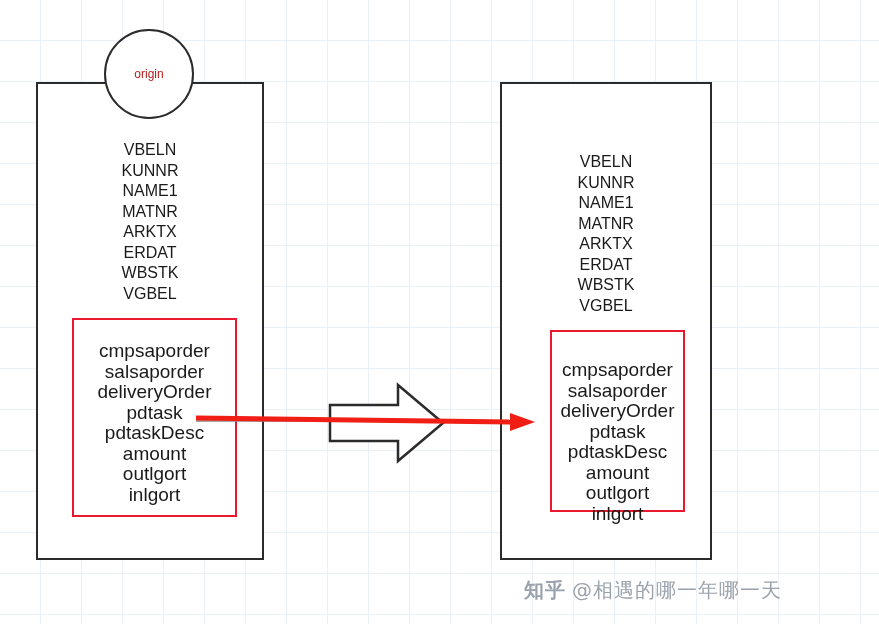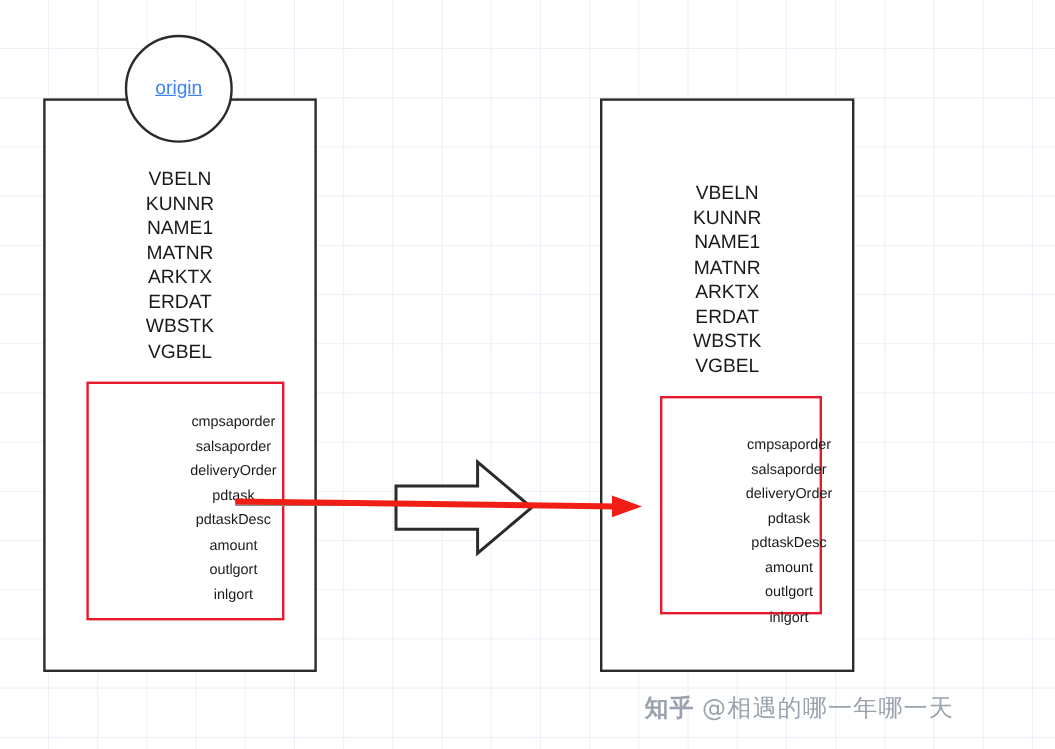--- a/index.html
+++ b/index.html
@@ -39,24 +39,23 @@
   .entity-circle {
     position: absolute;
     border: 2px solid #2b2b2b;
     border-radius: 50%;
     background: #ffffff;
     box-sizing: border-box;
     display: flex;
     align-items: center;
     justify-content: center;
     text-align: center;
-    font-size: 16px;
-    color: #3b82f6;
+    font-size: 12px;
+    color: #b91c1c;
     line-height: 1.25;
-    text-decoration: underline;
   }
   #origin-circle { left: 104px; top: 29px; width: 90px; height: 90px; }
   #dest-circle   { left: 566px; top: 29px; width: 90px; height: 90px; }
 
   
   .field-list {
     position: absolute;
     text-align: center;
     font-size: 16px;
     color: #1a1a1a;
@@ -72,43 +71,42 @@
     border: 2px solid #e8192c;
     background: transparent;
     box-sizing: border-box;
   }
   #origin-red { left: 72px;  top: 318px; width: 165px; height: 199px; }
   #dest-red   { left: 550px; top: 330px; width: 135px; height: 182px; }
 
   .red-field-list {
     position: absolute;
     text-align: center;
-    font-size: 12px;
+    font-size: 19px;
     color: #1a1a1a;
     line-height: 20.5px;
     white-space: pre;
-    margin-left: 40px;
   }
   #origin-red-fields { left: 72px;  top: 341px; width: 165px; }
   #dest-red-fields   { left: 550px; top: 360px; width: 135px; }
 
   
   .arrow-svg {
     position: absolute;
     left: 0;
     top: 0;
     width: 879px;
     height: 624px;
     pointer-events: none;
   }
 
   
   #watermark {
     position: absolute;
-    left: 537px;
+    left: 524px;
     top: 577px;
     font-size: 20px;
     color: #9aa3ad;
     letter-spacing: 1px;
     font-family: "DejaVu Sans", sans-serif;
     white-space: nowrap;
   }
   #watermark .zh-logo {
     font-weight: bold;
     color: #9aa3ad;

